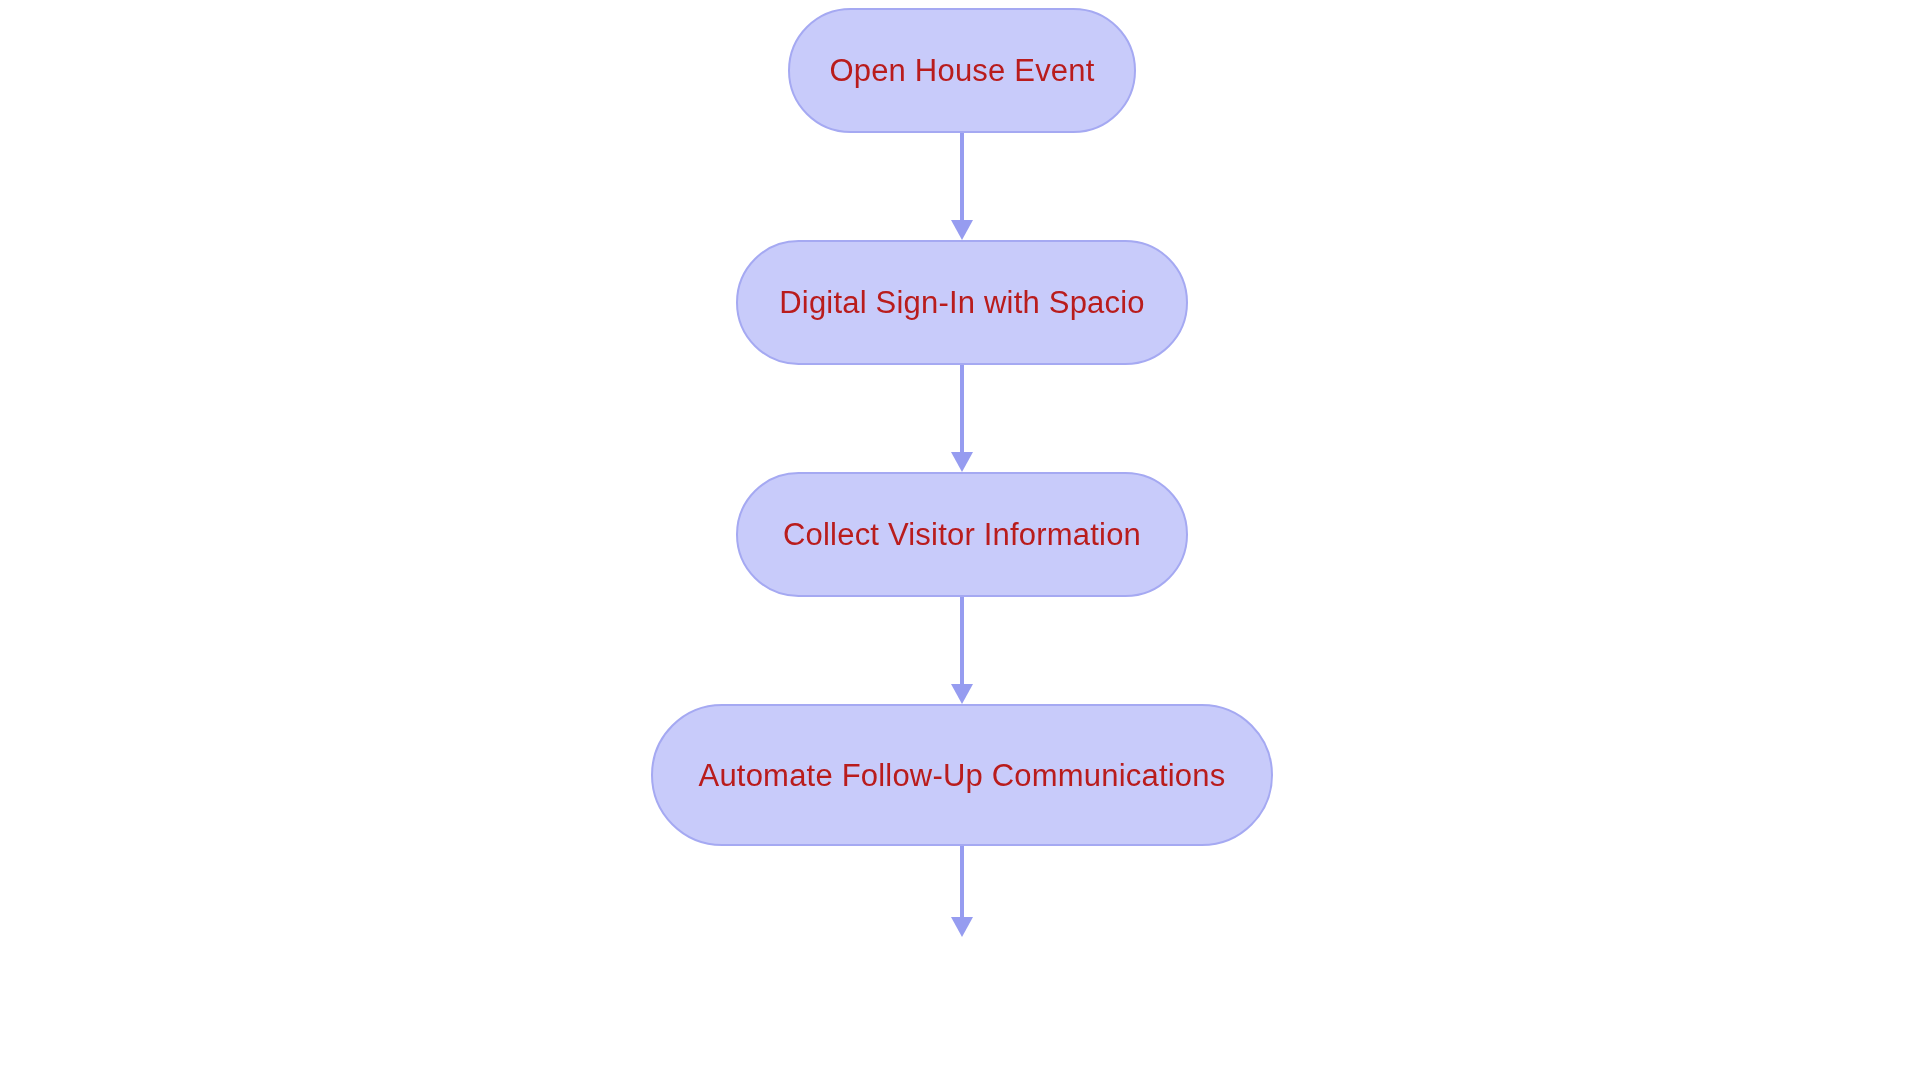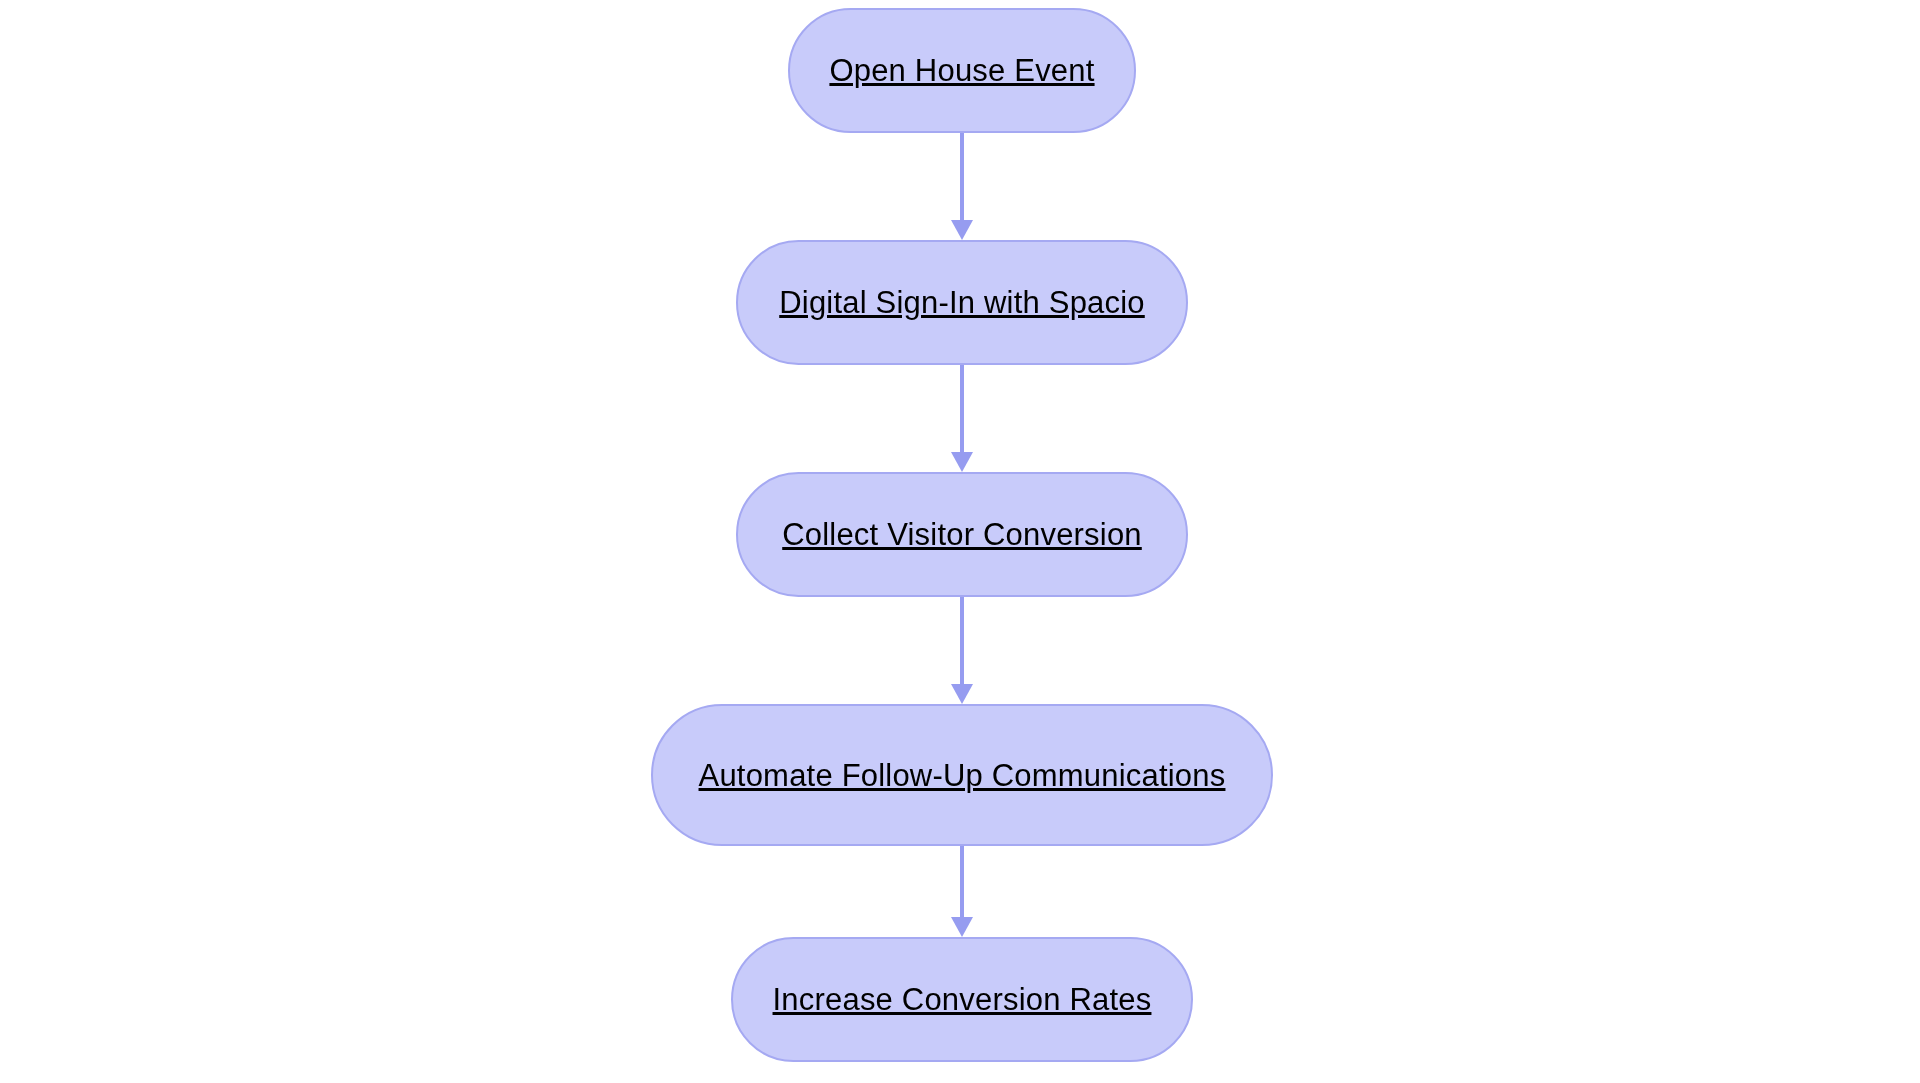--- a/index.html
+++ b/index.html
@@ -33,23 +33,22 @@
     color: #3333cc;
     font-family: "Liberation Sans", sans-serif;
     font-size: 31px;
     font-weight: 400;
     letter-spacing: 0.2px;
     white-space: nowrap;
     user-select: none;
   }
 
   .flow-node .node-label {
-    color: #000000;
+    color: #b91c1c;
     line-height: 1;
-    text-decoration: underline;
   }
 
   .connector {
     position: absolute;
     width: 0;
     height: 0;
   }
 
   .connector-line {
     position: absolute;
@@ -96,24 +95,21 @@
 
   <div class="flow-node" style="left:788px; top:8px; width:348px; height:125px;">
     <span class="node-label">Open House Event</span>
   </div>
 
   <div class="flow-node" style="left:736px; top:240px; width:452px; height:125px;">
     <span class="node-label">Digital Sign-In with Spacio</span>
   </div>
 
   <div class="flow-node" style="left:736px; top:472px; width:452px; height:125px;">
-    <span class="node-label">Collect Visitor Conversion</span>
+    <span class="node-label">Collect Visitor Information</span>
   </div>
 
   <div class="flow-node" style="left:651px; top:704px; width:622px; height:142px;">
     <span class="node-label">Automate Follow-Up Communications</span>
   </div>
 
-  <div class="flow-node" style="left:731px; top:937px; width:462px; height:125px;">
-    <span class="node-label">Increase Conversion Rates</span>
-  </div>
 
 </div>
 
 </body></html>

